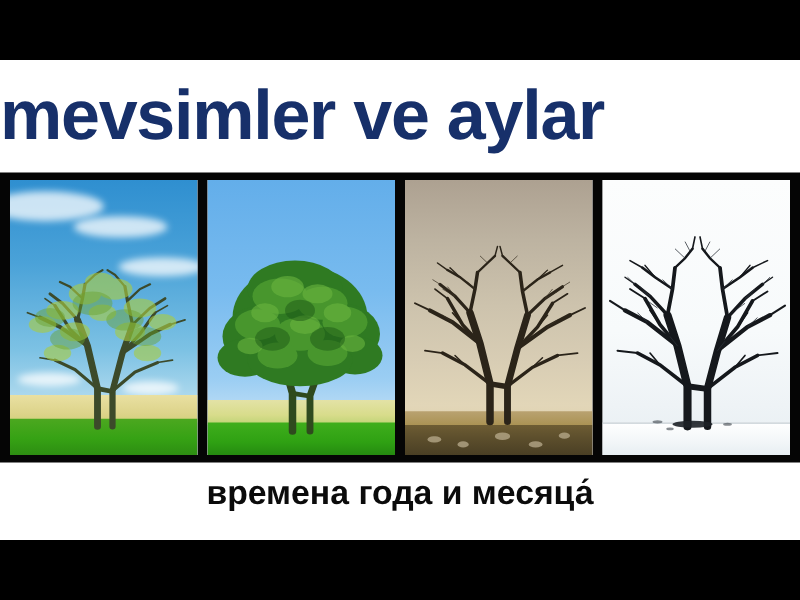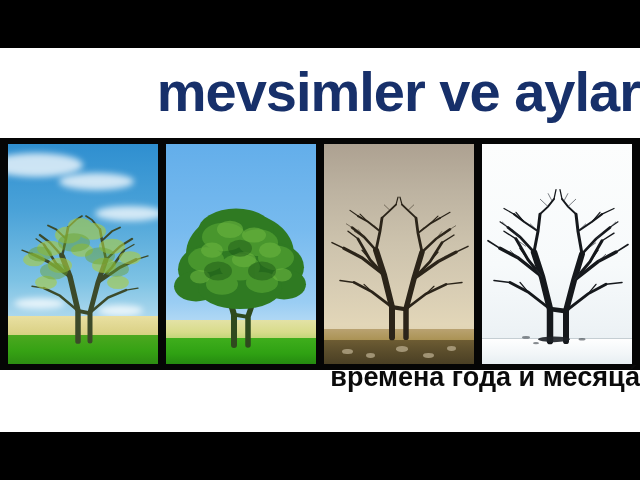--- a/index.html
+++ b/index.html
@@ -38,21 +38,21 @@
     height: 384px;
     background: #ffffff;
   }
 
   
   .title {
     position: absolute;
     left: 0;
     top: 16px;
     width: 640px;
-    text-align: right;
+    text-align: left;
     font-size: 56px;
     font-weight: bold;
     letter-spacing: -1px;
     color: #17306a;
     line-height: 1;
     white-space: nowrap;
   }
 
   
   .strip {
@@ -161,23 +161,23 @@
   .tree {
     position: absolute;
     left: 0; top: 0;
     width: 100%; height: 100%;
   }
 
   
   .caption {
     position: absolute;
     left: 0;
-    top: 314px;
-    width: 640px;
-    text-align: right;
+    top: 331px;
+    width: 640px;
+    text-align: center;
     font-size: 27px;
     font-weight: bold;
     color: #0b0b0b;
     letter-spacing: 0px;
     white-space: nowrap;
   }
 </style>
 </head>
 <body>
 

